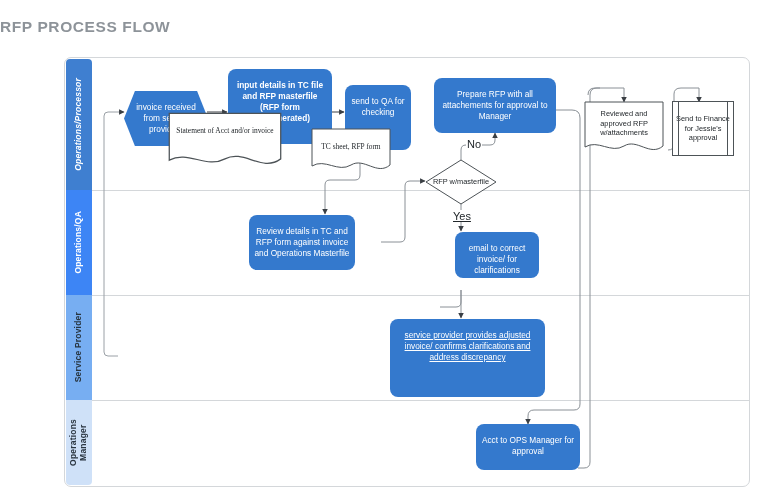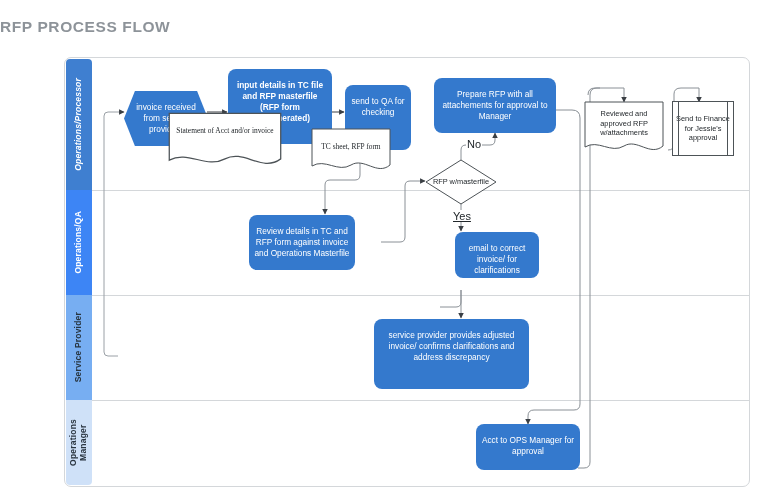--- a/index.html
+++ b/index.html
@@ -211,21 +211,21 @@
   <div class="edge-label" style="left:452px;top:210px;text-decoration:underline;">Yes</div>
 
   <div class="box" style="left:249px;top:215px;width:106px;height:55px;">
     <span>Review details in TC and RFP form against invoice and Operations Masterfile</span>
   </div>
 
   <div class="box" style="left:419px;top:232px;width:84px;height:46px;margin-left:36px;">
     <span>email to correct invoice/ for clarifications</span>
   </div>
 
-  <div class="box" style="left:374px;top:319px;width:155px;height:70px;">
+  <div class="box" style="left:390px;top:319px;width:155px;height:78px;text-decoration:underline;">
     <span>service provider provides adjusted invoice/ confirms clarifications and address discrepancy</span>
   </div>
 
   <div class="box" style="left:476px;top:424px;width:104px;height:46px;">
     <span>Acct to OPS Manager for approval</span>
   </div>
 
 </div>
 
 </body></html>

